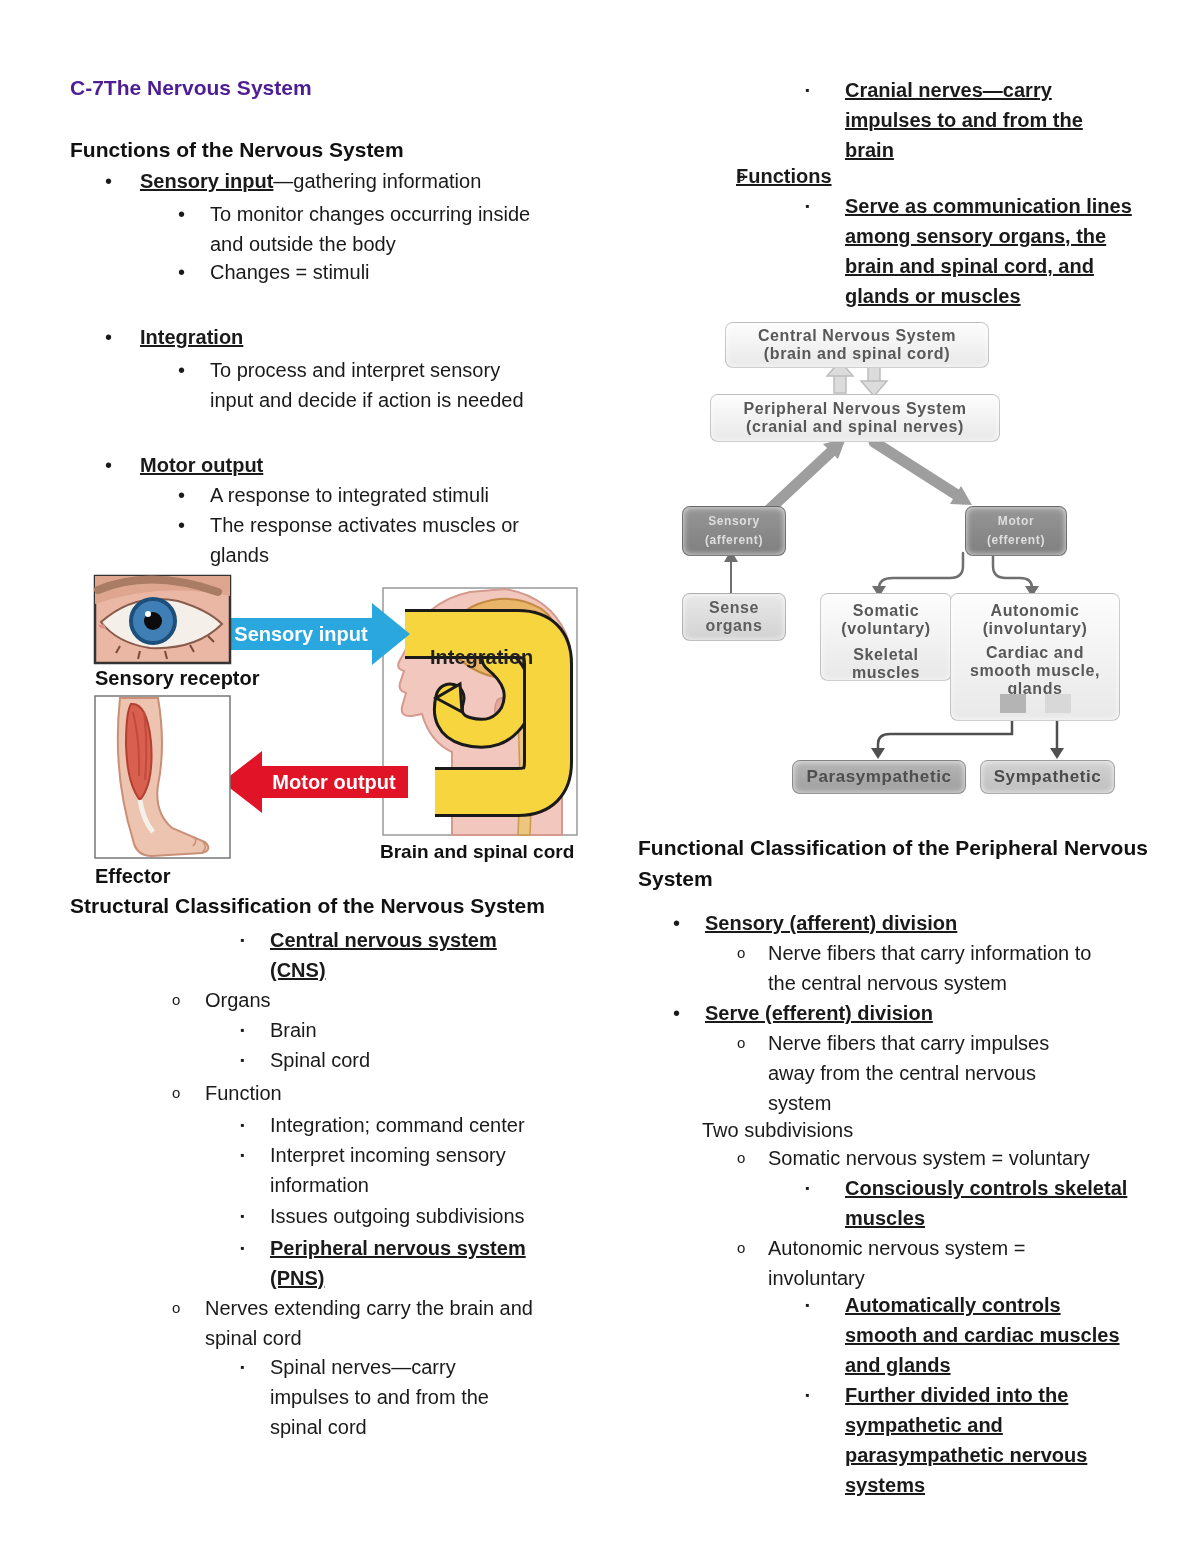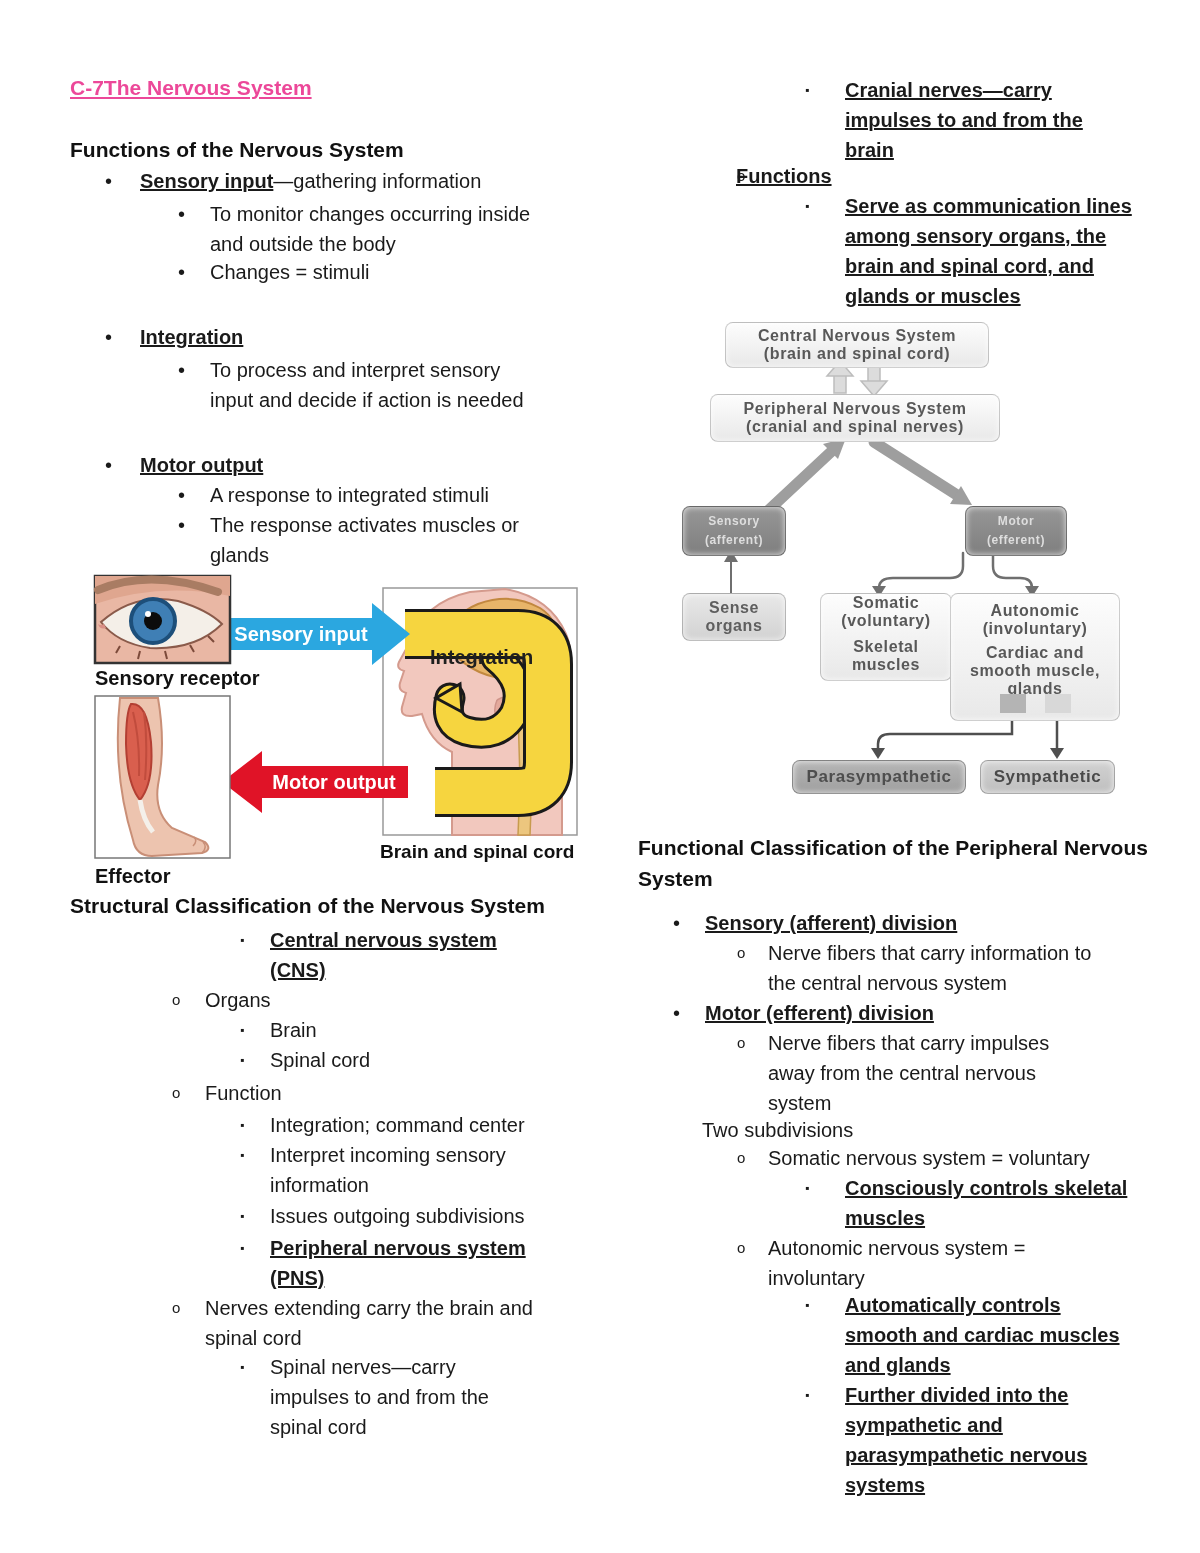--- a/index.html
+++ b/index.html
@@ -3,21 +3,21 @@
 <meta charset="utf-8">
 <style>
   html,body{margin:0;padding:0;background:#fff;}
   #page{position:relative;width:1200px;height:1553px;background:#ffffff;overflow:hidden;
         font-family:"Liberation Sans",sans-serif;color:#1a1a1a;}
   .abs{position:absolute;}
   .t{position:absolute;font-size:20px;line-height:30px;color:#1a1a1a;}
   .pre{white-space:pre-line;}
   .b{font-weight:bold;text-decoration:underline;}
   .h{position:absolute;font-size:21px;line-height:31px;font-weight:bold;color:#111;}
-  .red{color:#ec4899;text-decoration:underline;}
+  .red{color:#4c1d95;}
   .mk{position:absolute;font-size:20px;line-height:30px;color:#1a1a1a;}
   .mk.circ{font-size:15px;line-height:30px;}
   .mk.sq{font-size:12px;line-height:30px;}
   .flowbox{position:absolute;border:1px solid rgba(0,0,0,0.18);border-radius:8px;
            text-align:center;font-weight:bold;letter-spacing:0.6px;
            display:flex;flex-direction:column;justify-content:center;
            white-space:pre-line;box-shadow:inset 0 0 6px rgba(255,255,255,0.8);}
   .lightbox{background:linear-gradient(#fdfdfd,#e8e8e8);color:#585858;font-size:16px;line-height:18px;}
   .midbox{background:linear-gradient(#e9e9e9,#d2d2d2);color:#5e5e5e;font-size:16px;line-height:18px;}
   .darkbox{background:linear-gradient(#979797,#7f7f7f);color:#dedede;font-size:12px;line-height:19px;}
@@ -206,21 +206,21 @@
 System</div>
 
   <span class="mk" style="left:673px;top:908px;">•</span>
   <div class="t b" style="left:705px;top:908px;width:400px;">Sensory (afferent) division</div>
 
   <span class="mk circ" style="left:737px;top:938px;">o</span>
   <div class="t pre" style="left:768px;top:938px;width:400px;">Nerve fibers that carry information to
 the central nervous system</div>
 
   <span class="mk" style="left:673px;top:998px;">•</span>
-  <div class="t b" style="left:705px;top:998px;width:400px;">Motor (efferent) division</div>
+  <div class="t b" style="left:705px;top:998px;width:400px;">Serve (efferent) division</div>
 
   <span class="mk circ" style="left:737px;top:1028px;">o</span>
   <div class="t pre" style="left:768px;top:1028px;width:360px;">Nerve fibers that carry impulses
 away from the central nervous
 system</div>
 
   <div class="t" style="left:702px;top:1115px;width:400px;">Two subdivisions</div>
 
   <span class="mk circ" style="left:737px;top:1143px;">o</span>
   <div class="t" style="left:768px;top:1143px;width:400px;">Somatic nervous system = voluntary</div>
@@ -248,21 +248,21 @@
 (brain and spinal cord)</div>
   <div class="flowbox lightbox" style="left:710px;top:394px;width:288px;height:46px;">Peripheral Nervous System
 (cranial and spinal nerves)</div>
   <div class="flowbox darkbox" style="left:682px;top:506px;width:102px;height:48px;">Sensory
 (afferent)</div>
   <div class="flowbox darkbox" style="left:930px;top:506px;width:100px;height:48px;margin-left:35px;">Motor
 (efferent)</div>
   <div class="flowbox midbox" style="left:682px;top:593px;width:102px;height:46px;">Sense
 organs</div>
 
-  <div class="flowbox lightbox" style="left:820px;top:593px;width:132px;height:88px;justify-content:flex-start;box-sizing:border-box;">
+  <div class="flowbox lightbox" style="left:820px;top:593px;width:132px;height:88px;justify-content:flex-start;padding-top:8px;box-sizing:border-box;">
     <div class="pre">Somatic
 (voluntary)</div>
     <div class="pre" style="margin-top:8px;">Skeletal
 muscles</div>
   </div>
 
   <div class="flowbox lightbox" style="left:950px;top:593px;width:170px;height:128px;justify-content:flex-start;padding-top:8px;box-sizing:border-box;">
     <div class="pre">Autonomic
 (involuntary)</div>
     <div class="pre" style="margin-top:6px;">Cardiac and

